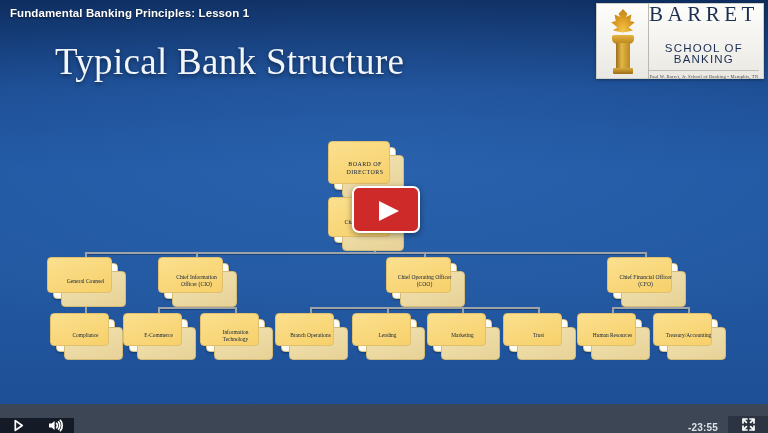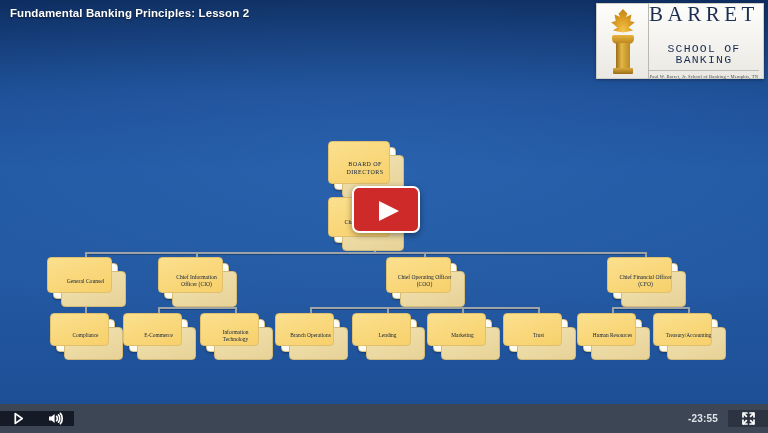--- a/index.html
+++ b/index.html
@@ -54,21 +54,21 @@
   .torch .base{
     position:absolute;left:12px;top:60px;width:20px;height:6px;
     background:linear-gradient(180deg,#d8a93a,#9a6d18);border-radius:1px;
   }
   .logo-txt{flex:1 1 auto;border-left:1px solid #b9b8b1;margin-left:3px;text-align:center;}
   .logo-txt .l1{
     font-family:"Liberation Serif",serif;color:#1c2f52;font-size:21px;
     letter-spacing:4.5px;font-weight:400;line-height:1;
   }
   .logo-txt .l2{
-    font-family:Liberation Mono, monospace;color:#1c2f52;font-size:11.5px;
+    font-family:Liberation Sans, sans-serif;color:#1c2f52;font-size:11.5px;
     letter-spacing:1.2px;margin-top:18px;line-height:1;
   }
   .logo-txt .l3{
     font-family:"Liberation Serif",serif;color:#4a4a46;font-size:4.6px;
     letter-spacing:.2px;margin-top:4px;border-top:1px solid #bdbcb5;padding-top:3px;
     white-space:nowrap;overflow:hidden;
   }
   
   #chart{position:absolute;left:0;top:0;width:768px;height:404px;z-index:3;}
   .node{
@@ -100,21 +100,21 @@
     background:#cf2a2a;border:2px solid #ffffff;border-radius:7px;
     box-shadow:0 2px 6px rgba(0,0,0,.4);cursor:pointer;
   }
   .play-btn i{
     position:absolute;left:25px;top:13px;width:0;height:0;
     border-left:20px solid #ffffff;border-top:10px solid transparent;border-bottom:10px solid transparent;
   }
   
   #controls{
     position:absolute;left:0;top:404px;width:768px;height:29px;z-index:10;
-    background:#3c4654;display:flex;align-items:center;
+    background:#3c4654;display:flex;align-items:flex-end;
   }
   .ctrl-btn{
     width:37px;flex:0 0 37px;background:#151b26;display:flex;align-items:center;justify-content:center;cursor:pointer;
   }
   .ctrl-btn.right{background:#2b3440;width:40px;flex:0 0 40px;}
   .seek{position:relative;flex:1 1 auto;background:#3c4654;cursor:pointer;}
   .seek .played{position:absolute;left:0;top:0;bottom:0;width:47.5%;background:#d7343b;}
   .seek .buffer{position:absolute;left:47.5%;top:0;bottom:0;width:6%;background:#a9b0b8;}
   .time{
     flex:0 0 auto;display:flex;align-items:center;padding:0 10px 0 6px;
@@ -123,22 +123,23 @@
   .glyph{fill:none;stroke:#ffffff;stroke-width:1.7;stroke-linecap:round;stroke-linejoin:round;}
   .glyph-f{fill:#ffffff;stroke:none;}
 </style>
 </head>
 <body>
 
 <div id="stage">
 
   <div id="slide">
 
-    <div class="hdr-title">Fundamental Banking Principles: Lesson 2</div>
-
+    <div class="hdr-title">Fundamental Banking Principles: Lesson 1</div>
+
+    <div class="slide-title">Typical Bank Structure</div>
 
     <div class="logo">
       <div class="torch">
         <div class="flame"></div>
           <div class="cup"></div>
           <div class="shaft"></div>
           <div class="base"></div>
       </div>
       <div class="logo-txt">
         <div class="l1">BARRET</div>

